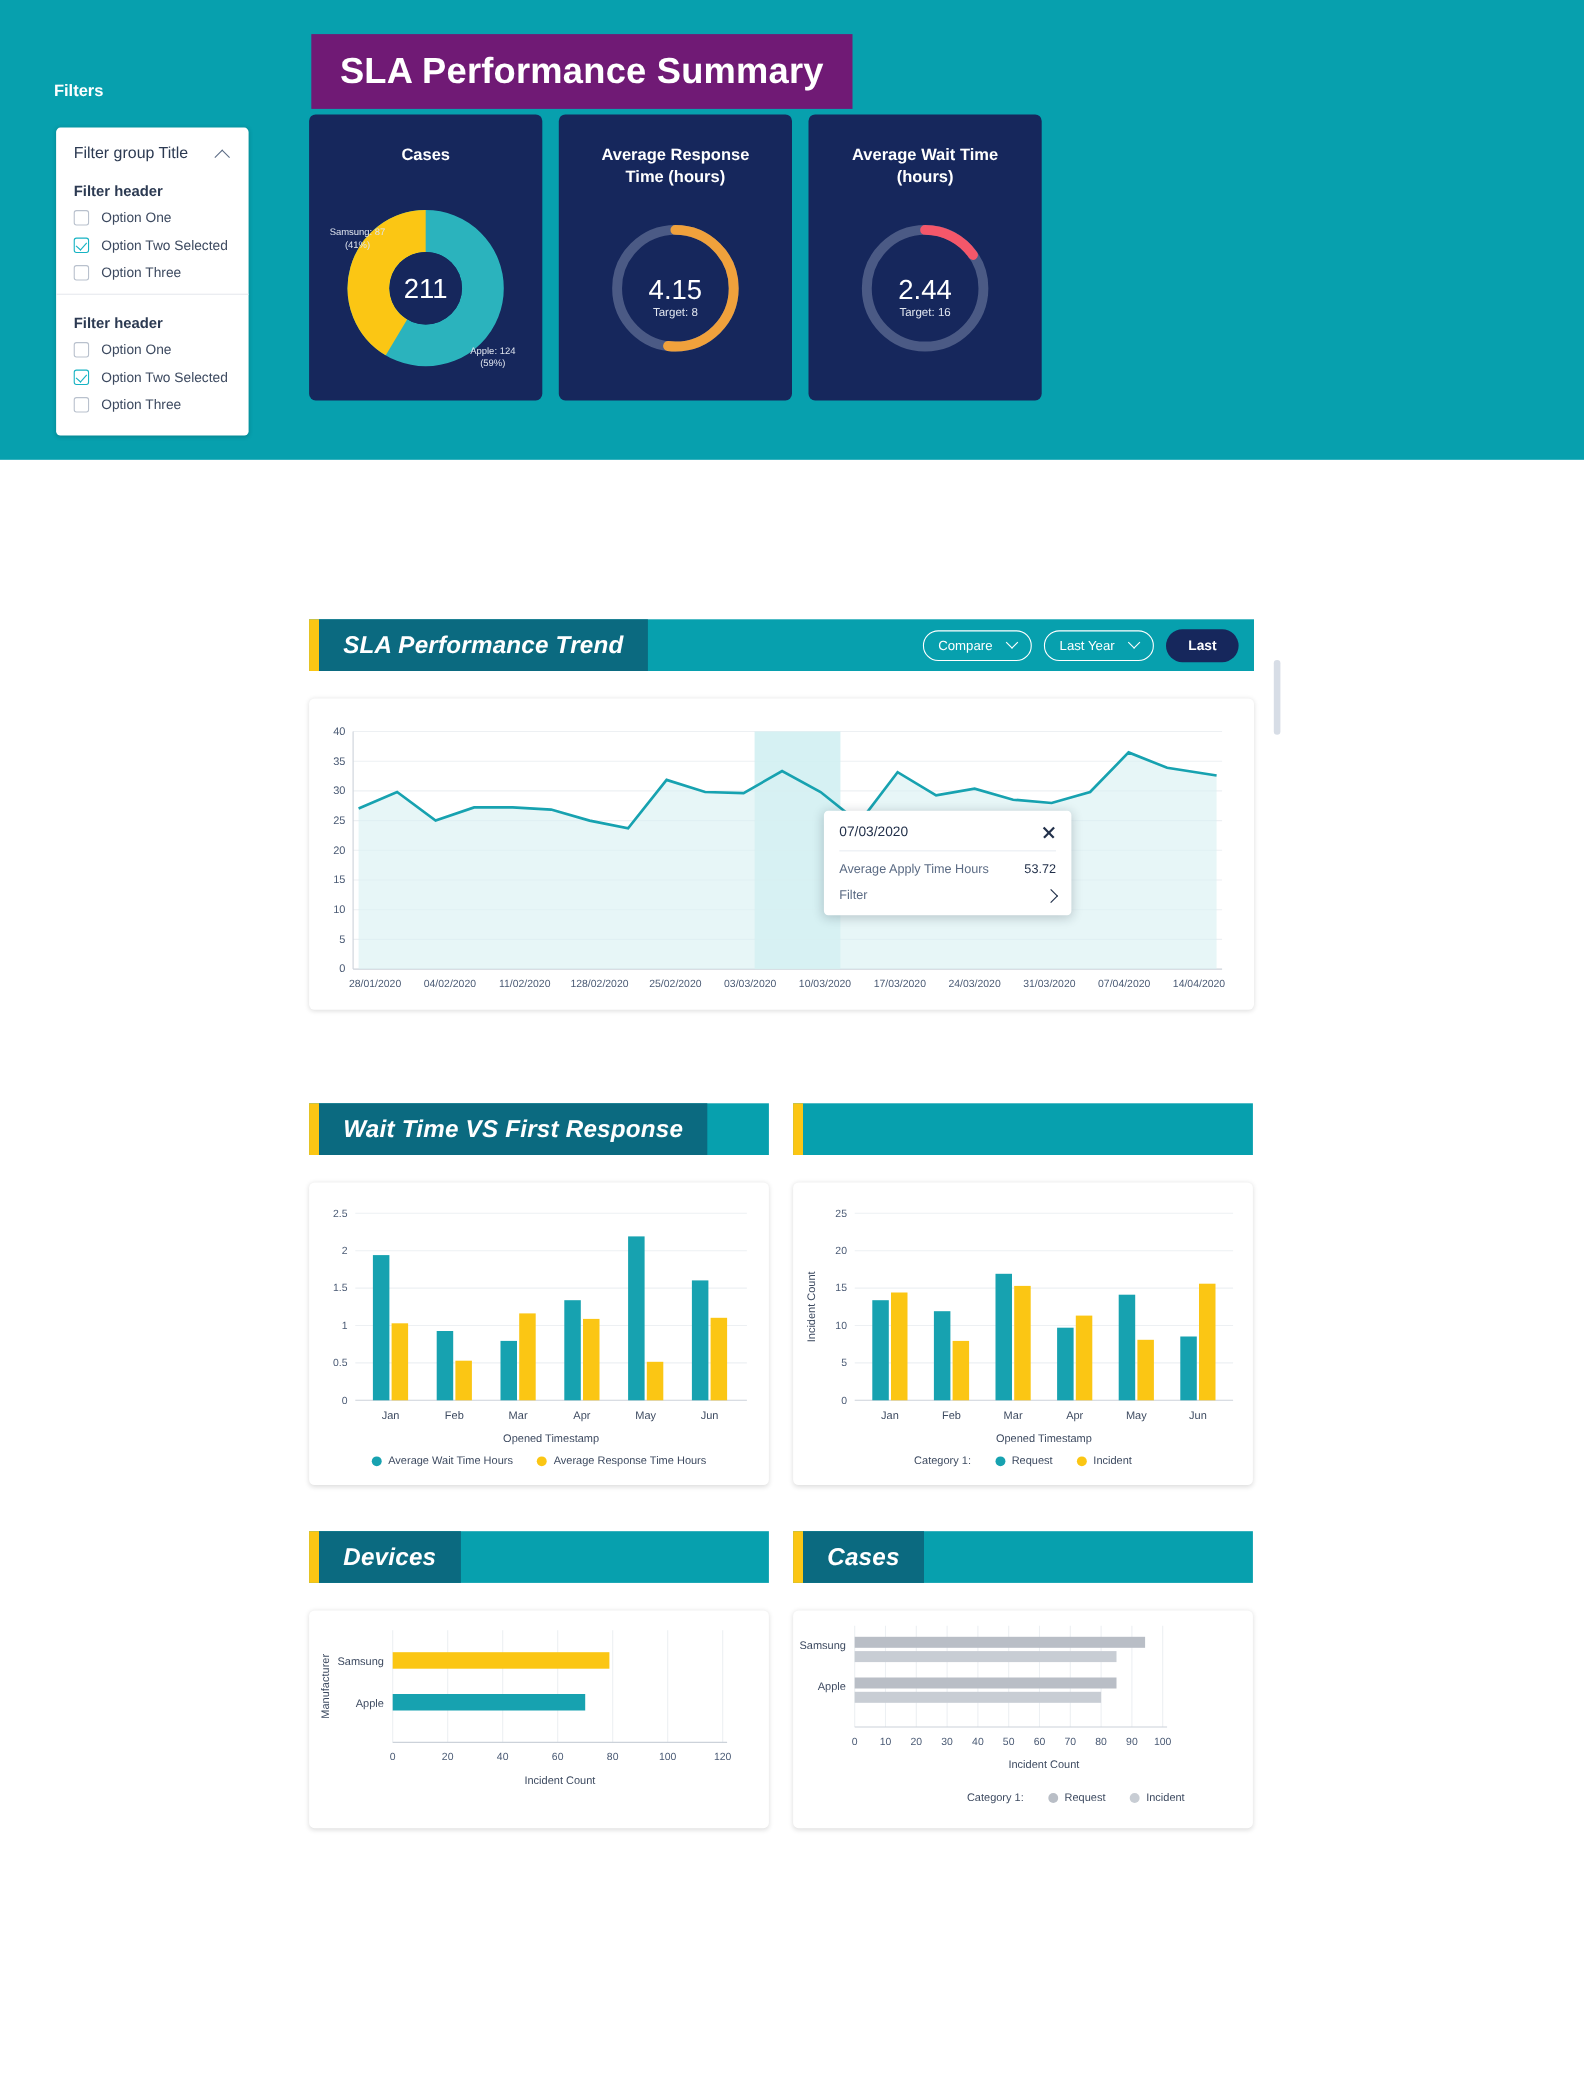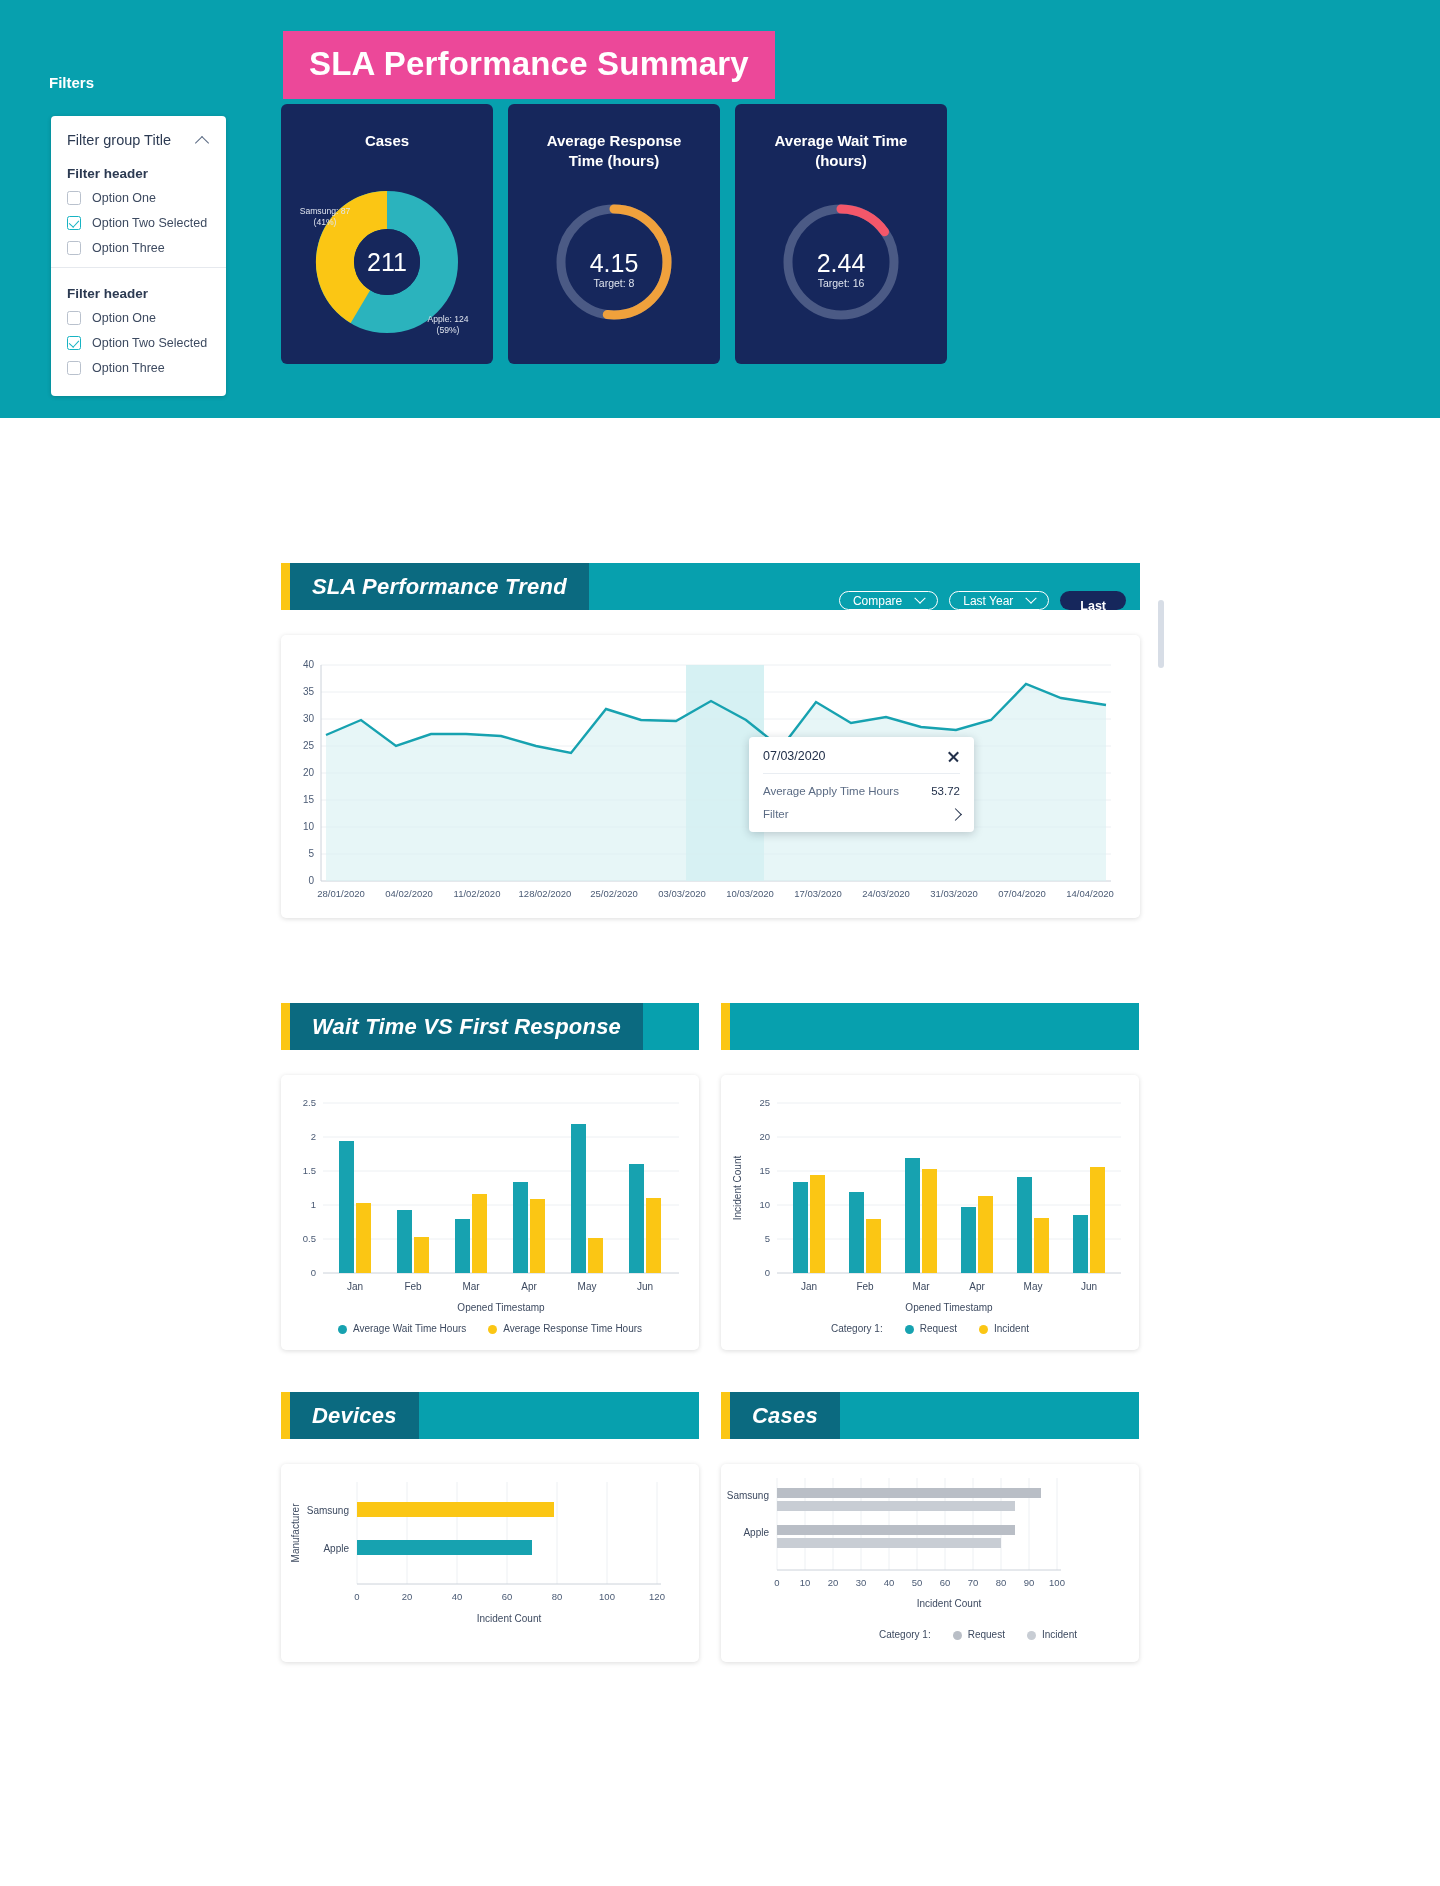--- a/index.html
+++ b/index.html
@@ -11,21 +11,21 @@
     position: relative;
     overflow: hidden;
   }
   
   .top-band {
     position: absolute; left: 0; top: 0; width: 1440px; height: 418px;
     background: #07a0ae;
   }
   .page-title-wrap { position: absolute; left: 283px; top: 31px; }
   .page-title {
-    background: #ec4899; color: #fff;
+    background: #701a75; color: #fff;
     font-size: 33px; font-weight: bold;
     padding: 14px 26px 16px 26px;
     letter-spacing: .2px;
     display: inline-block;
   }
   
   .filters-label {
     position: absolute; left: 49px; top: 74px;
     color: #ffffff; font-size: 15px; font-weight: bold;
   }
@@ -78,21 +78,21 @@
   .donut-lab { fill: #dfe4ee; font-size: 8.6px; }
   
   .sec-head {
     display: flex; align-items: stretch; background: #07a0ae; height: 47px;
   }
   .sec-accent { width: 9px; background: #fbc614; }
   .sec-title {
     background: #0b6a80; color: #fff; font-size: 22px; font-weight: bold;
     display: flex; align-items: center; padding: 0 22px; letter-spacing: .2px; font-style: italic;
   }
-  .sec-spacer { flex: 1; display: flex; justify-content: flex-end; padding-right: 14px; gap: 11px; margin-top: 28px; }
+  .sec-spacer { flex: 1; display: flex; align-items: center; justify-content: flex-end; padding-right: 14px; gap: 11px; }
   .pill {
     border: 1.4px solid #ffffff; border-radius: 20px; color: #fff; font-size: 12px;
     padding: 6px 13px; display: flex; align-items: center; gap: 14px; background: transparent;
   }
   .pill .cd { width: 8px; height: 8px; border-right: 1.5px solid #fff; border-bottom: 1.5px solid #fff;
     transform: rotate(45deg) translate(-2px,-2px); }
   .btn-apply {
     background: #16275c; color: #fff; font-size: 12.5px; font-weight: bold;
     border-radius: 20px; padding: 8px 20px;
   }

